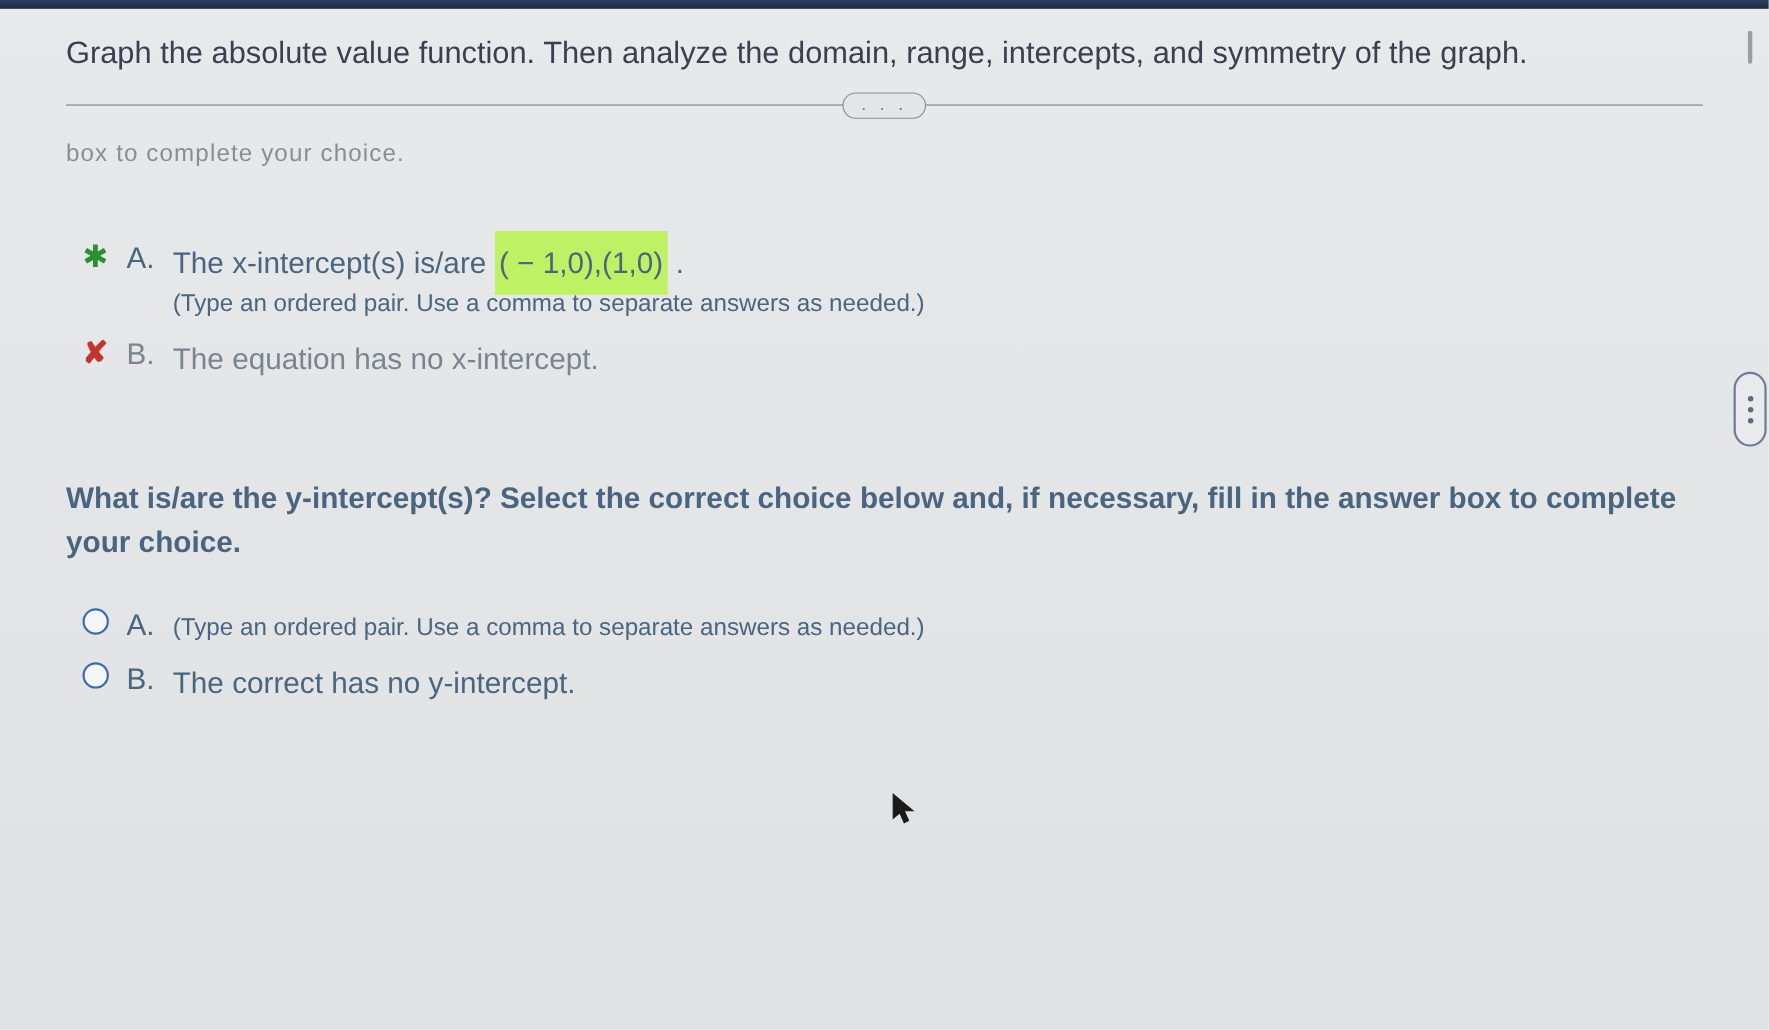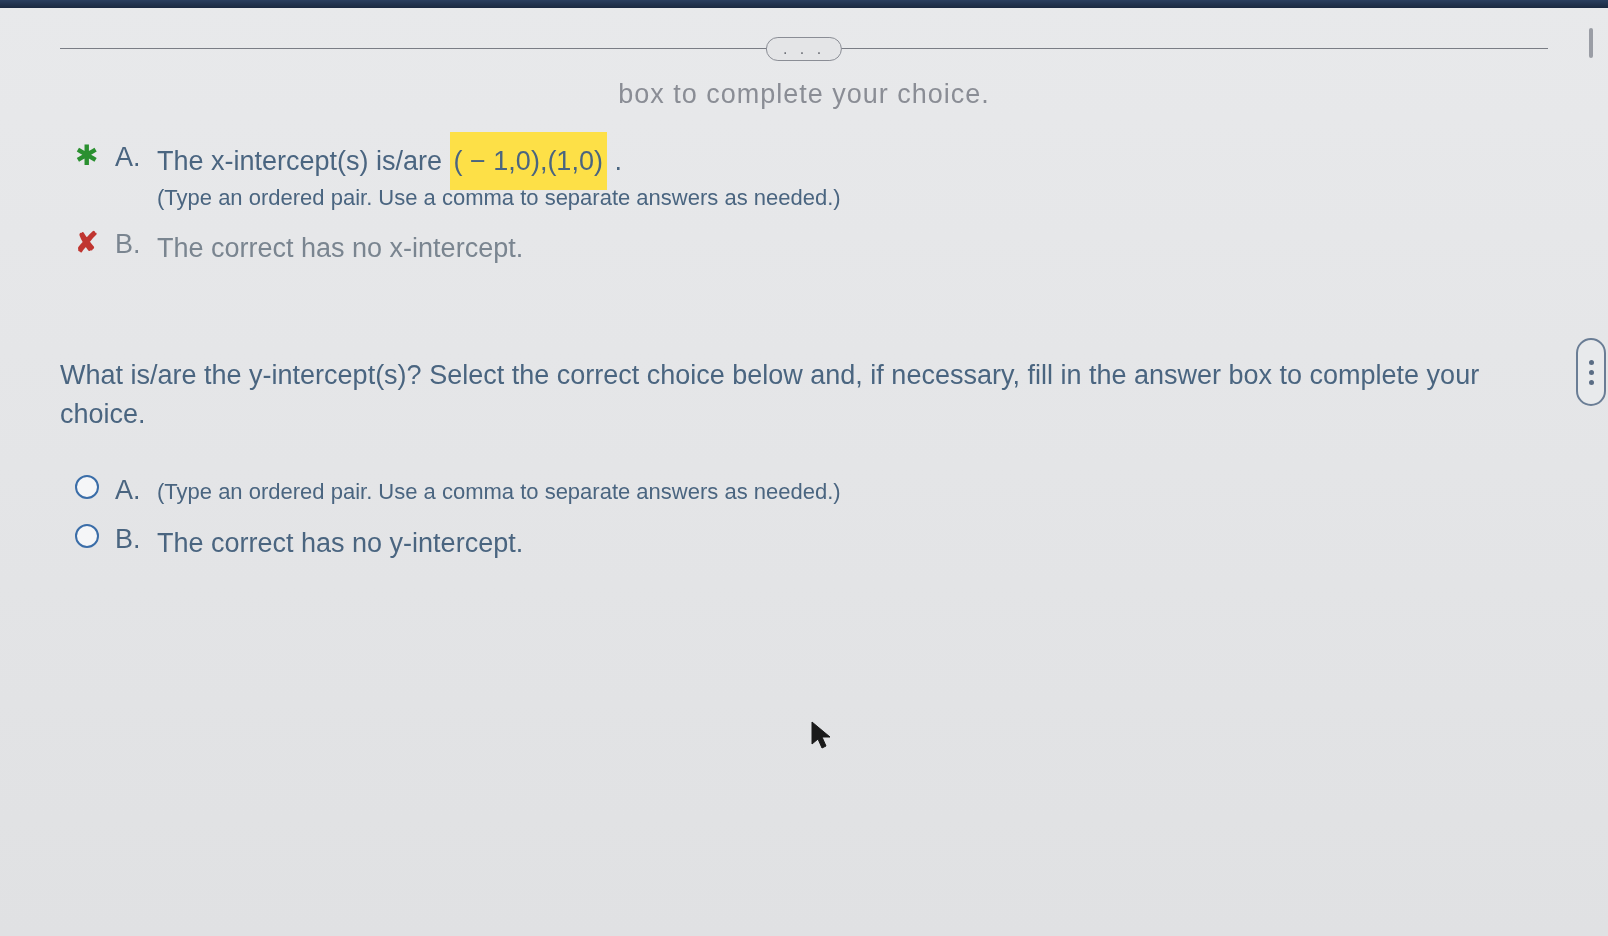--- a/index.html
+++ b/index.html
@@ -50,26 +50,25 @@
       background: #e4e5e7;
       border: 1.5px solid #8a8d95;
       border-radius: 14px;
       padding: 2px 16px;
       font-size: 16px;
       color: #6a6d75;
       letter-spacing: 4px;
       cursor: pointer;
     }
     .cutoff-text {
-      font-size: 27px;
+      font-size: 22px;
       color: #8a8d95;
       letter-spacing: 1px;
-      margin-bottom: 32px;
+      margin-bottom: 68px;
       font-family: Arial, sans-serif;
-      text-align: center;
     }
     .choice-row {
       display: flex;
       align-items: flex-start;
       margin-bottom: 18px;
       padding-left: 15px;
     }
     .choice-marker {
       width: 30px;
       height: 30px;
@@ -109,33 +108,34 @@
     }
     .choice-main {
       font-size: 27px;
       color: #4a6580;
       line-height: 1.45;
     }
     .choice-main.disabled {
       color: #7a8590;
     }
     .answer-highlight {
-      background: #fde047;
+      background: #bef264;
       padding: 14px 4px;
     }
     .choice-hint {
       font-size: 22px;
       color: #4a6580;
       margin-top: 4px;
     }
     .sub-question {
       font-size: 27px;
       color: #4a6580;
       line-height: 1.45;
       margin: 40px 0 40px 0;
+      font-weight: bold;
     }
     .answer-box {
       display: inline-block;
       width: 38px;
       height: 34px;
       background: #d8dde3;
       border: 1px solid #b0b5bb;
       vertical-align: middle;
       margin: 0 4px;
     }
@@ -189,20 +189,21 @@
       height: 30px;
     }
   </style>
 </head>
 <body>
 
 <div class="top-bar"></div>
 
 <div class="content">
 
+  <div class="question-text">Graph the absolute value function. Then analyze the domain, range, intercepts, and symmetry of the graph.</div>
 
 
   <div class="divider-container">
     <hr class="divider-line">
     <div class="divider-pill">. . .</div>
   </div>
 
   <div class="cutoff-text">box to complete your choice.</div>
 
   <div class="choice-row">
@@ -217,21 +218,21 @@
       <div class="choice-hint">(Type an ordered pair. Use a comma to separate answers as needed.)</div>
     </div>
   </div>
 
   <div class="choice-row">
     <div class="choice-marker">
       <span class="red-x">✘</span>
     </div>
     <div class="choice-letter disabled">B.</div>
     <div class="choice-content">
-      <div class="choice-main disabled">The correct has no x-intercept.</div>
+      <div class="choice-main disabled">The equation has no x-intercept.</div>
     </div>
   </div>
 
   <div class="spacer-between"></div>
 
   <div class="sub-question">What is/are the y-intercept(s)? Select the correct choice below and, if necessary, fill in the answer box to complete your choice.</div>
 
   <div class="choice-row">
     <div class="choice-marker">
       <div class="radio-circle"></div>

